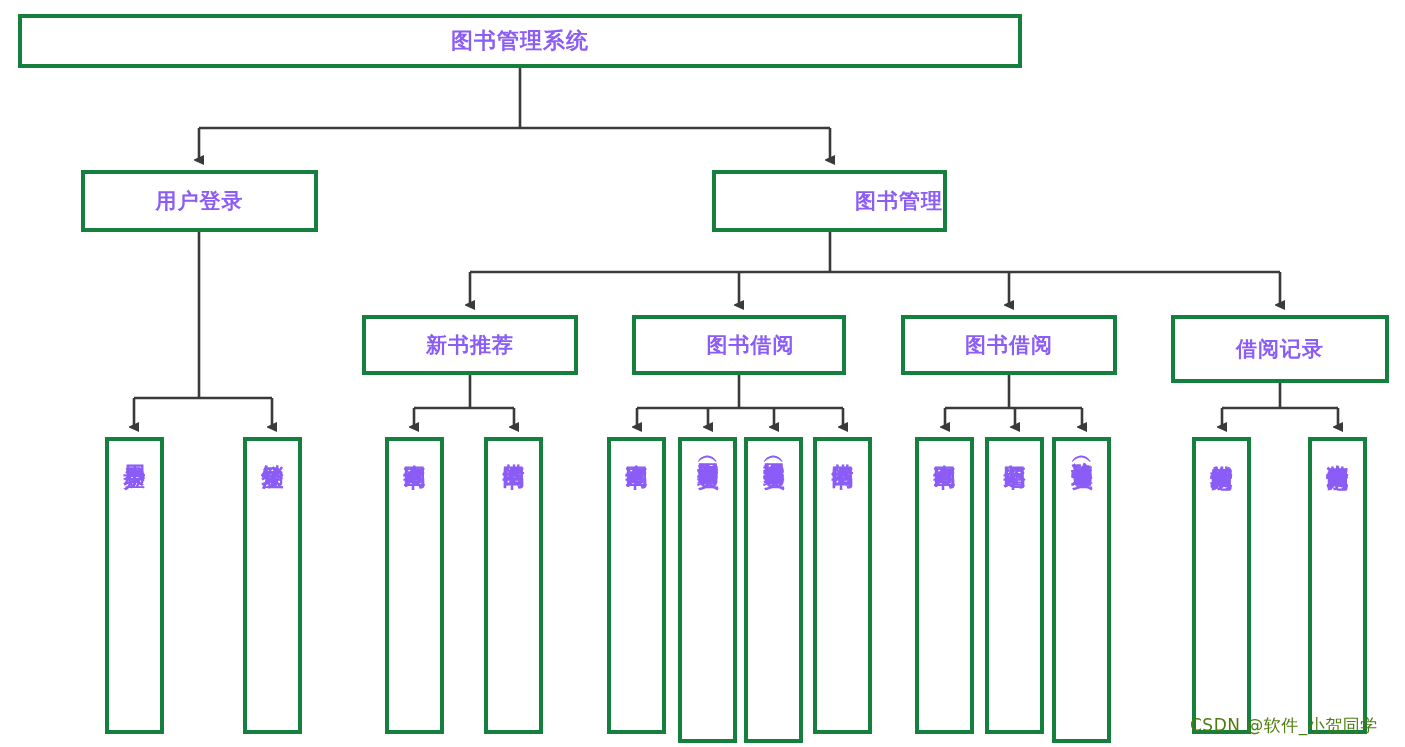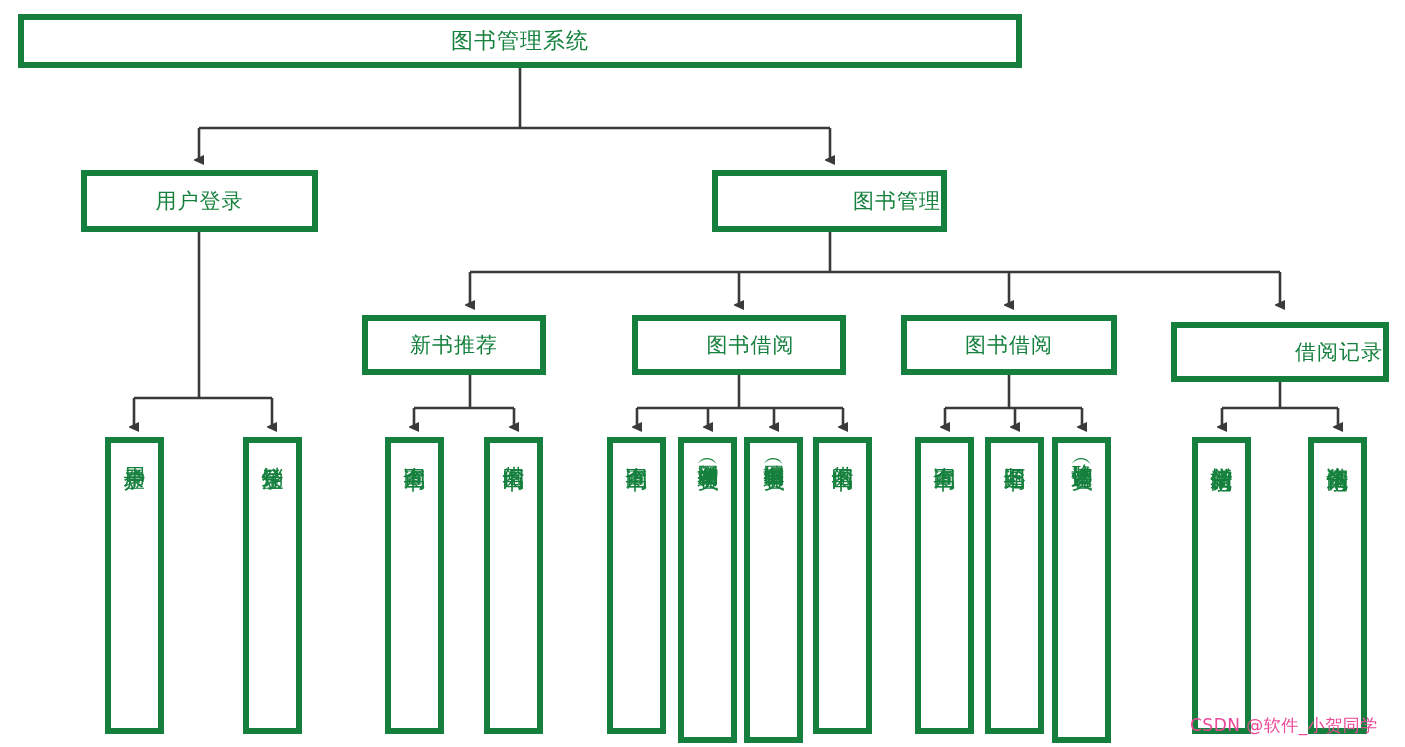--- a/index.html
+++ b/index.html
@@ -15,25 +15,26 @@
   #edges{
     position:absolute;
     left:0; top:0;
     width:1405px; height:747px;
     pointer-events:none;
   }
   .node{
     position:absolute;
     box-sizing:border-box;
     background:#ffffff;
-    border:6px solid #15803d;
+    border:4px solid #15803d;
     display:flex;
     align-items:center;
     justify-content:center;
-    color:#15803d;
+    color:#8b5cf6;
+    font-weight:bold;
   }
   .node.h{           
     font-size:21px;
     letter-spacing:1px;
   }
   .node.root{
     font-size:22px;
   }
   .node.v{           
     align-items:flex-start;
@@ -49,21 +50,21 @@
     white-space:nowrap;
     text-align:center;
   }
   .vtext.tall{ font-size:21px; }
   .node.vmid{ align-items:flex-start; padding-top:4px; }
   #watermark{
     position:absolute;
     left:1190px;
     top:714px;
     font-size:17px;
-    color:#ec4899;
+    color:#4d7c0f;
     letter-spacing:0.5px;
     white-space:nowrap;
     user-select:none;
   }
 </style>
 </head>
 <body>
 
 <div id="canvas">
 
@@ -121,30 +122,30 @@
     <span>图书管理系统</span>
   </div>
 
   <div class="node h" style="left:81px; top:170px; width:237px; height:62px;">
     <span>用户登录</span>
   </div>
   <div class="node h" style="left:712px; top:170px; width:235px; height:62px;justify-content:flex-end;">
     <span>图书管理</span>
   </div>
 
-  <div class="node h" style="left:362px; top:315px; width:184px; height:60px;">
+  <div class="node h" style="left:362px; top:315px; width:216px; height:60px;">
     <span>新书推荐</span>
   </div>
   <div class="node h" style="left:632px; top:315px; width:214px; height:60px;padding-left:23px;">
     <span>图书借阅</span>
   </div>
   <div class="node h" style="left:901px; top:315px; width:216px; height:60px;">
     <span>图书借阅</span>
   </div>
-  <div class="node h" style="left:1171px; top:322px; width:218px; height:60px;justify-content:flex-end;">
+  <div class="node h" style="left:1171px; top:315px; width:218px; height:68px;">
     <span>借阅记录</span>
   </div>
 
   <div class="node v" style="left:105px; top:437px; width:59px; height:297px;">
     <span class="vtext">用户登录</span>
   </div>
   <div class="node v" style="left:243px; top:437px; width:59px; height:297px;">
     <span class="vtext">注销登录</span>
   </div>
 

